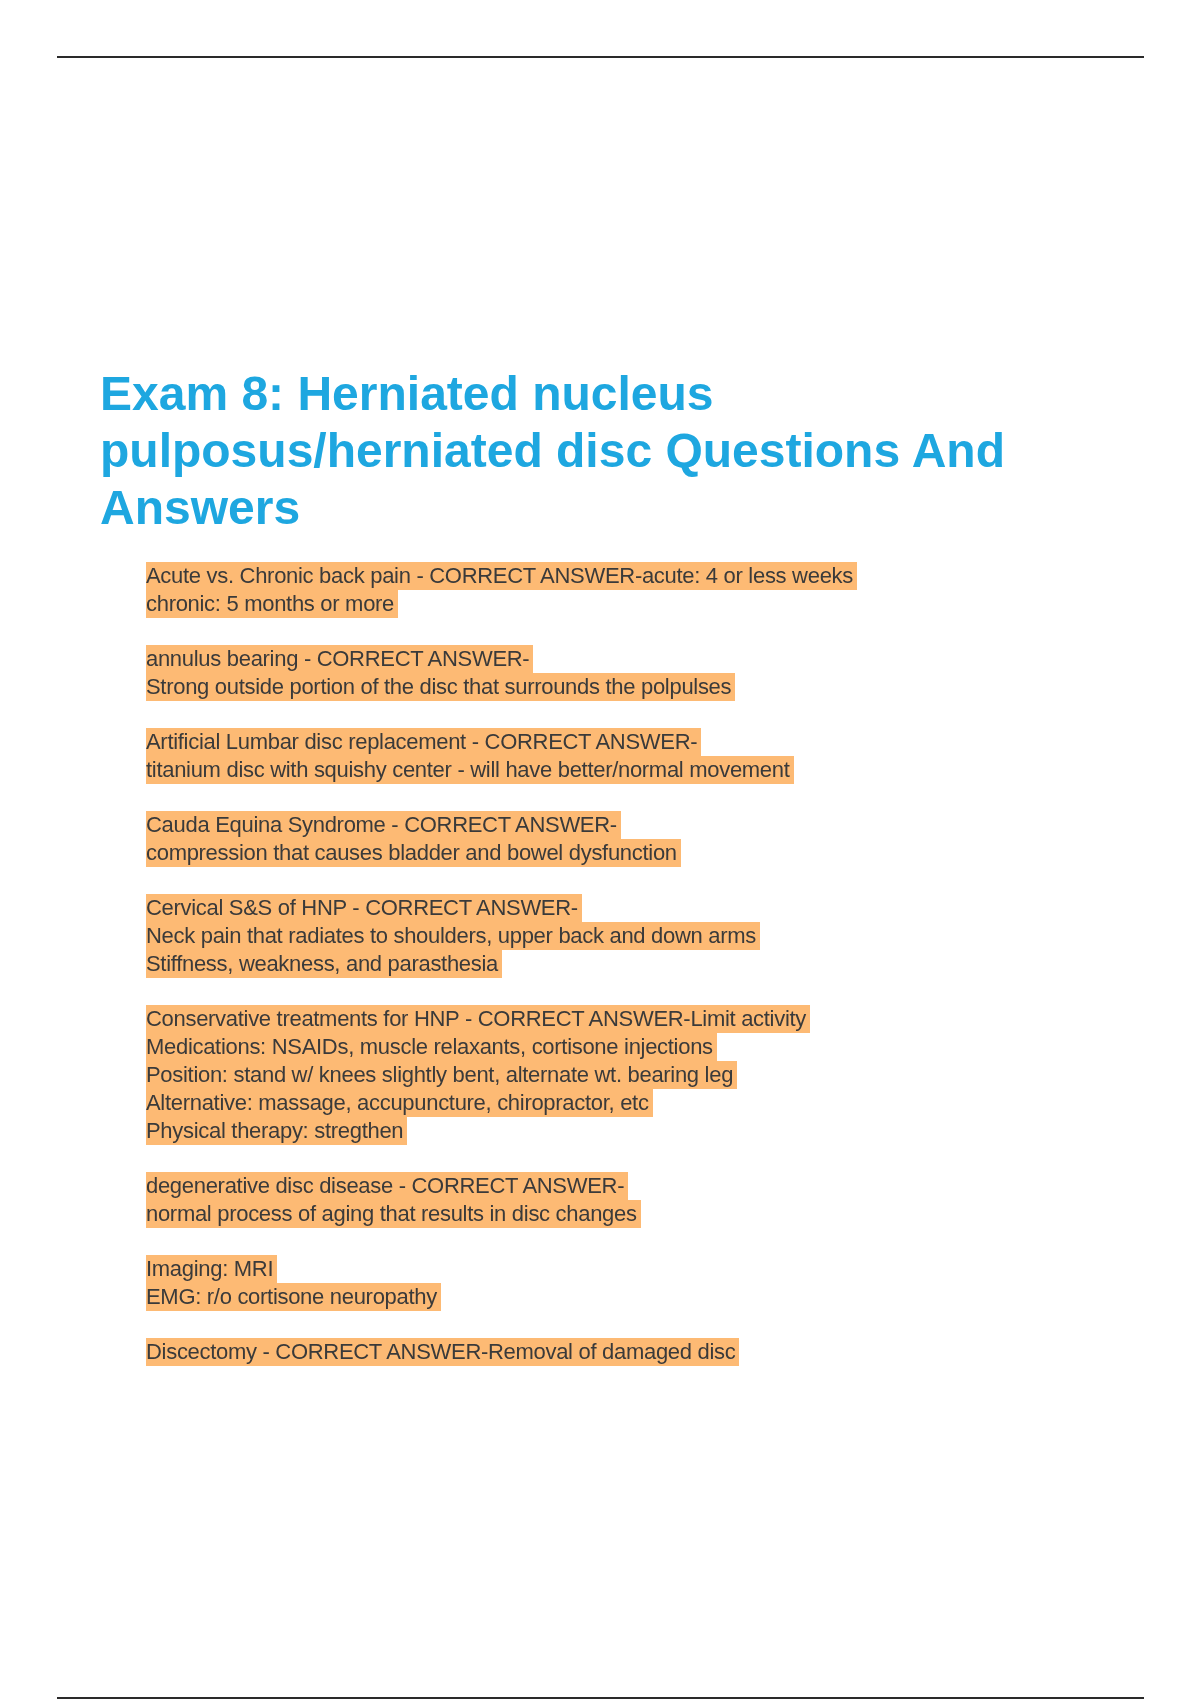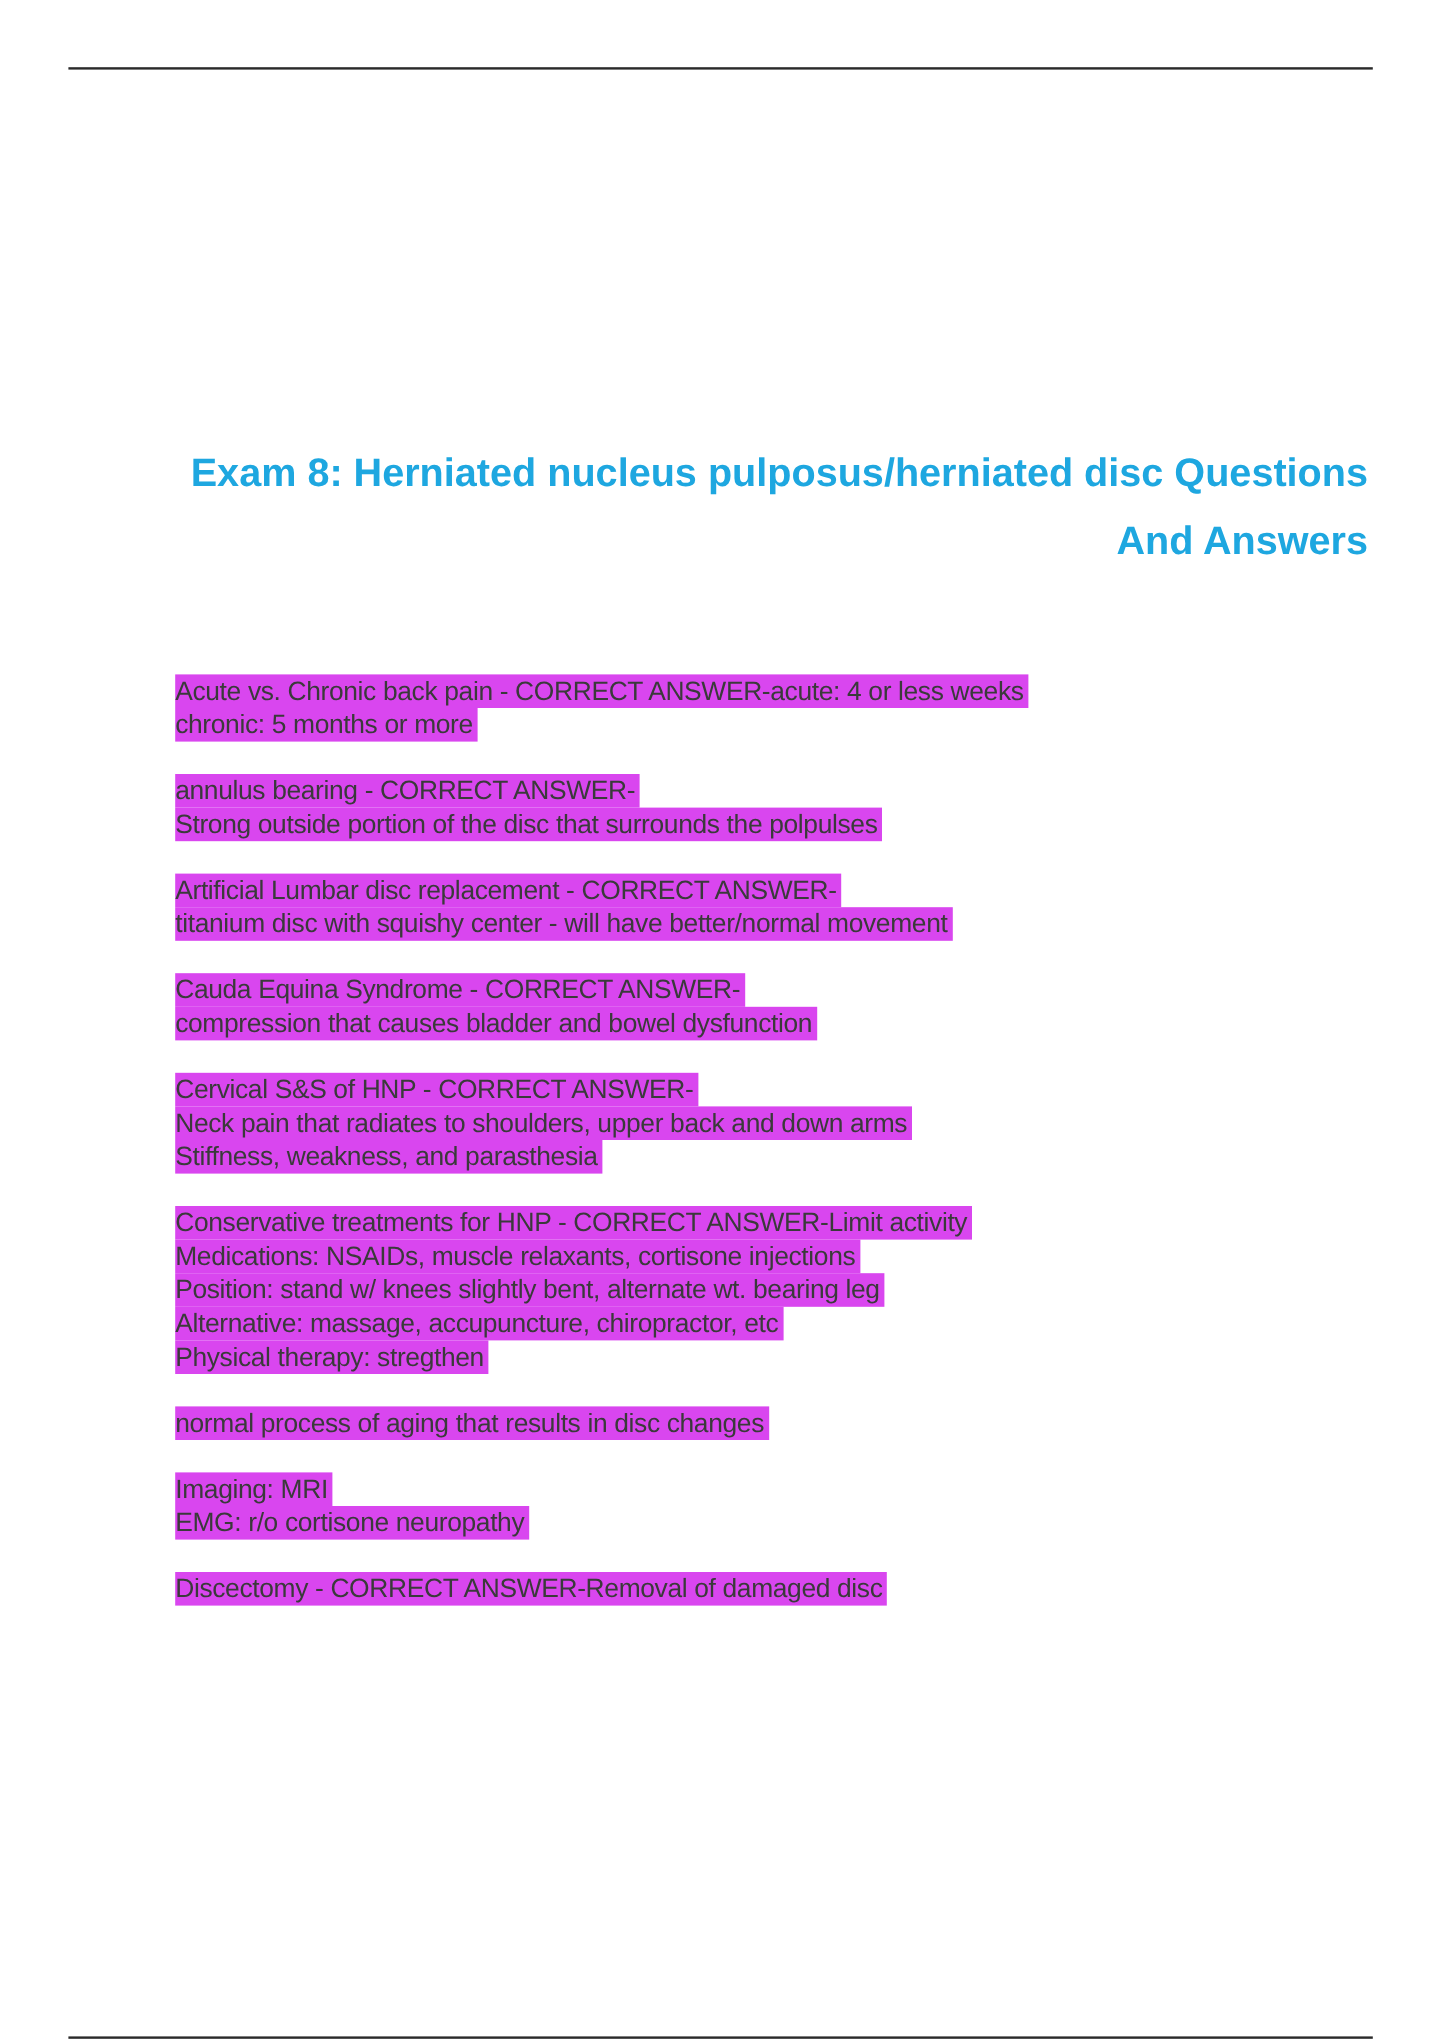--- a/index.html
+++ b/index.html
@@ -1,25 +1,25 @@
 <!DOCTYPE html>
 <html><head>
   <meta charset="utf-8">
   <style>
     html, body { margin: 0; padding: 0; background: #ffffff; }
     body { width: 1200px; height: 1700px; position: relative; overflow: hidden;
            font-family: "Liberation Sans", sans-serif; }
     .rule { position: absolute; left: 57px; width: 1087px; height: 2px; background: #2a2a2a; }
     .rule.top { top: 56px; }
     .rule.bottom { top: 1697px; }
-    .title { position: absolute; top: 365px; left: 100px; width: 1040px; text-align: right;
-             color: #1ea7e0; font-weight: bold; font-size: 33px; line-height: 57px; margin: 0; }
+    .title { position: absolute; top: 365px; left: 100px; width: 1040px; text-align: left;
+             color: #1ea7e0; font-weight: bold; font-size: 48px; line-height: 57px; margin: 0; }
     .qa-list { position: absolute; top: 562px; left: 146px; width: 960px; }
     .qa { margin: 0 0 27px 0; color: #3a3a3a; font-size: 22px; line-height: 28px; letter-spacing: -0.3px; }
-    .qa .line { display: block; background: #d946ef; width: fit-content; padding-right: 4px; }
+    .qa .line { display: block; background: #fdba74; width: fit-content; padding-right: 4px; }
   </style>
 </head>
 <body>
 
 <div class="rule top"></div>
 
 <h1 class="title">Exam 8: Herniated nucleus pulposus/herniated disc Questions And Answers</h1>
 
 <div class="qa-list">
   <div class="qa">
@@ -44,20 +44,21 @@
     <span class="line">Stiffness, weakness, and parasthesia</span>
   </div>
   <div class="qa">
     <span class="line">Conservative treatments for HNP - CORRECT  ANSWER-Limit activity</span>
     <span class="line">Medications: NSAIDs, muscle relaxants, cortisone injections</span>
     <span class="line">Position: stand w/ knees slightly bent, alternate wt. bearing leg</span>
     <span class="line">Alternative: massage, accupuncture, chiropractor, etc</span>
     <span class="line">Physical therapy: stregthen</span>
   </div>
   <div class="qa">
+    <span class="line">degenerative disc disease - CORRECT  ANSWER-</span>
     <span class="line">normal process of aging that results in disc changes</span>
   </div>
   <div class="qa">
     <span class="line">Imaging: MRI</span>
     <span class="line">EMG: r/o cortisone neuropathy</span>
   </div>
   <div class="qa">
     <span class="line">Discectomy - CORRECT  ANSWER-Removal of damaged disc</span>
   </div>
 </div>

